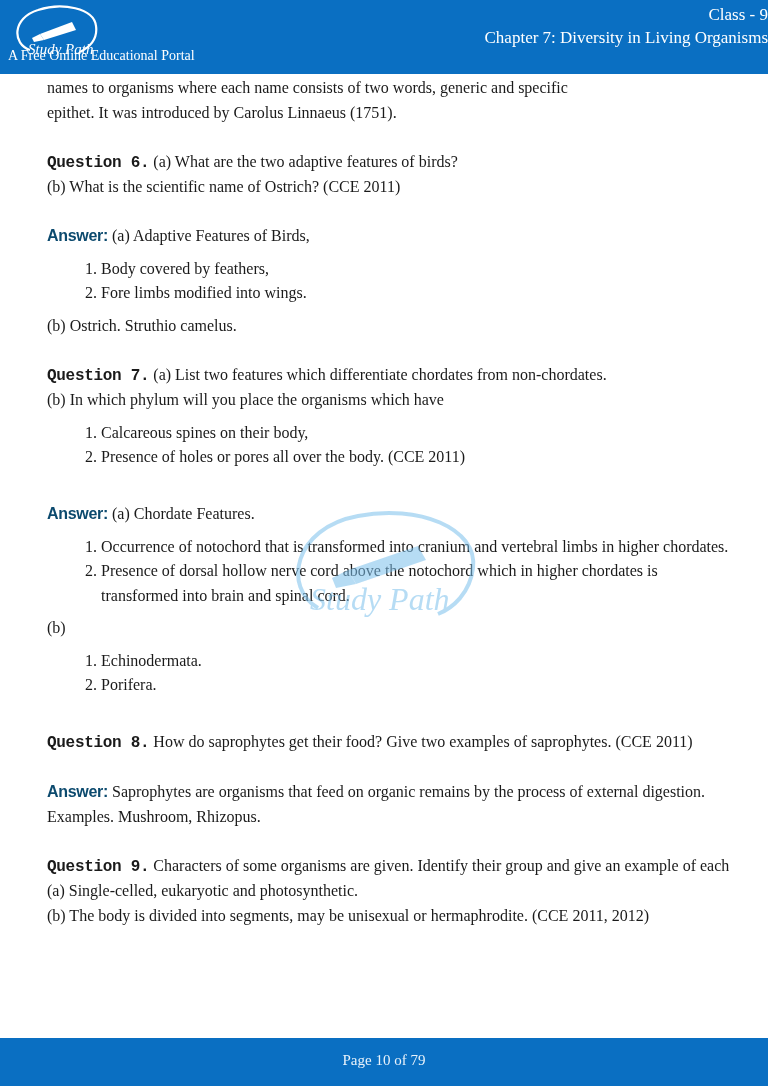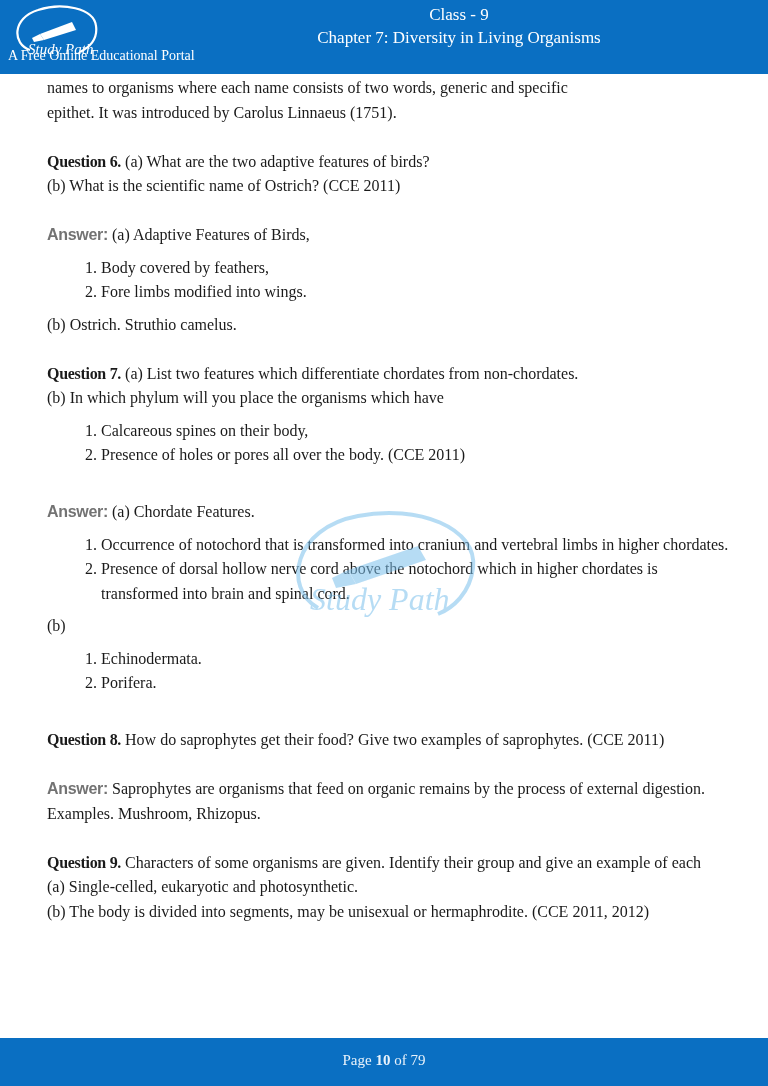--- a/index.html
+++ b/index.html
@@ -8,52 +8,52 @@
     background: #ffffff;
     font-family: "Liberation Serif", "DejaVu Serif", serif;
     color: #1a1a1a;
   }
   .header {
     position: absolute; left: 0; top: 0; width: 768px; height: 74px;
     background: #0a6fc2; color: #ffffff;
   }
   .header .titles {
     position: absolute; left: 210px; right: 0; top: 3px;
-    text-align: center; font-size: 17px; line-height: 23px;
+    text-align: right; font-size: 17px; line-height: 23px;
     font-family: "Liberation Serif", serif;
   }
   .header .titles div { margin-left: -60px; }
   .logo {
     position: absolute; left: 6px; top: 4px; width: 205px; height: 70px;
   }
   .logo svg { position: absolute; left: 4px; top: 0; }
   .logo .tagline {
     position: absolute; left: 2px; bottom: 10px; font-size: 14px; color: #fff;
     white-space: nowrap; font-family: "Liberation Serif", serif;
   }
   .content {
     position: absolute; left: 47px; top: 76px; width: 690px;
     font-size: 16px; line-height: 24.5px;
   }
   .content p { margin: 0; }
   .gap { height: 24.5px; }
-  .q-label { font-weight: bold; font-family: Liberation Serif, serif; letter-spacing: -0.3px; }
-  .a-label { color: #737373; font-weight: bold; font-family: "Liberation Sans", sans-serif; letter-spacing: -0.3px; }
+  .q-label { font-weight: bold; font-family: Liberation Mono, monospace; letter-spacing: -0.3px; }
+  .a-label { color: #0c4a6e; font-weight: bold; font-family: "Liberation Sans", sans-serif; letter-spacing: -0.3px; }
   ol { margin: 8px; padding-left: 46px; }
   ol li { padding-left: 0; }
   .watermark {
     position: absolute; left: 288px; top: 508px; width: 200px; height: 120px;
     pointer-events: none; opacity: 0.55;
   }
   .footer {
     position: absolute; left: 0; top: 1038px; width: 768px; height: 48px;
     background: #0a6fc2; color: #e8f2fb;
     text-align: center; font-size: 15px; line-height: 44px;
   }
-  .footer b { font-weight: bold; }
+  .footer b { font-weight: normal; }
 </style>
 </head>
 <body>
 
 <div class="header">
   <div class="logo">
     <svg width="95" height="52" viewBox="0 0 95 52">
       <path d="M20 46 C2 40 2 14 28 6 C52 -2 84 4 86 22 C88 36 78 44 70 48" fill="none" stroke="#fff" stroke-width="2.2"></path>
       <path d="M30 30 L62 18 L66 26 L34 36 Z" fill="#fff"></path>
       <path d="M22 34 L30 30 L34 36 L24 38 Z" fill="#fff"></path>

